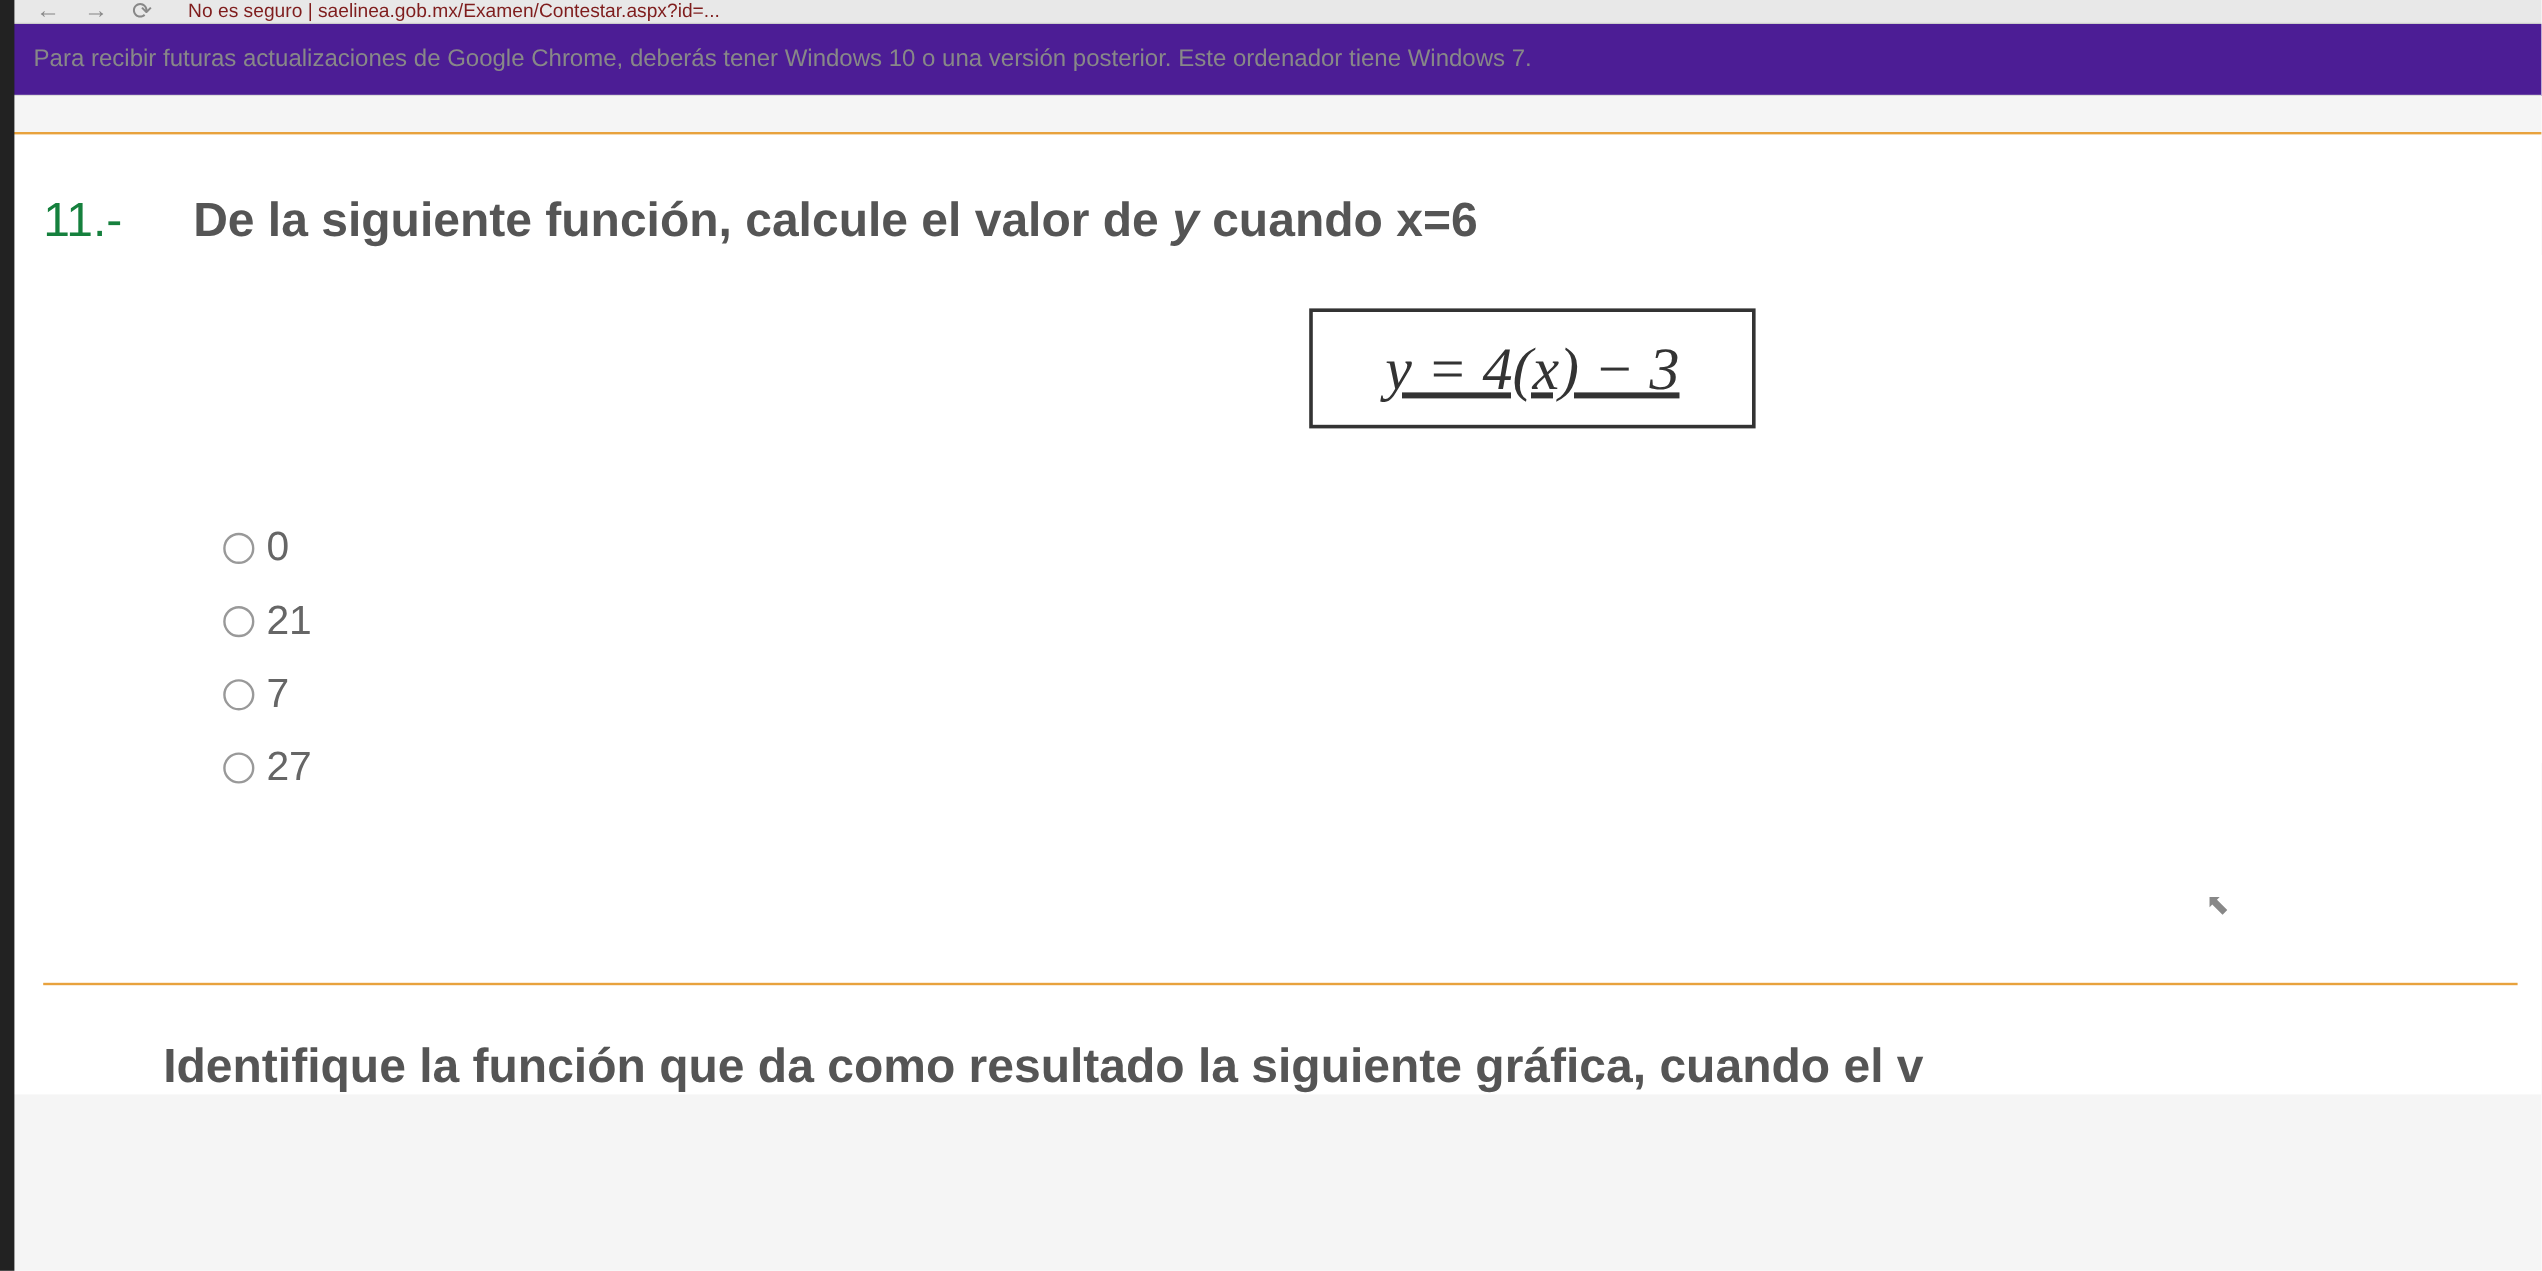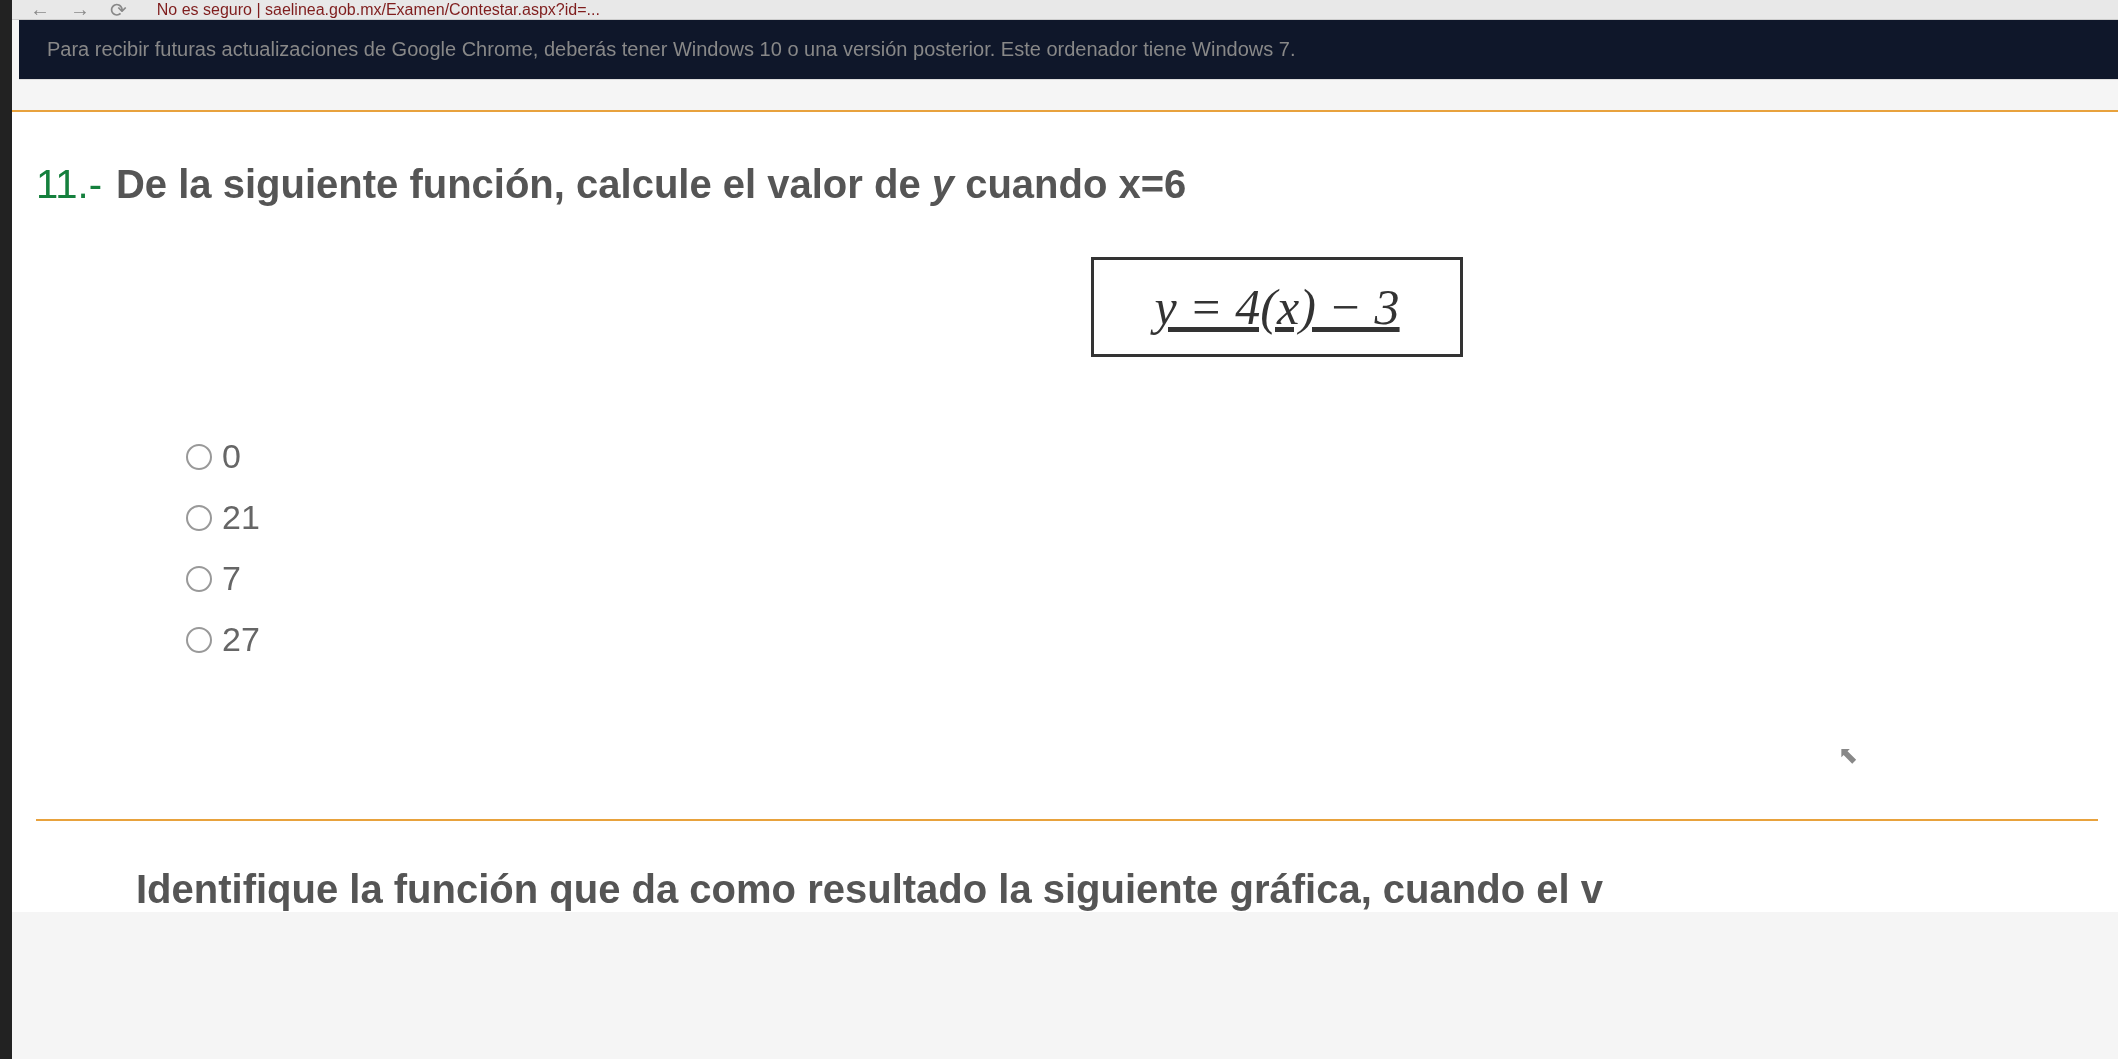--- a/index.html
+++ b/index.html
@@ -26,26 +26,25 @@
     .nav-icon {
       color: #888;
       font-size: 20px;
     }
     .url-area {
       color: #7f1d1d;
       font-size: 16px;
       margin-left: 10px;
     }
     .info-bar {
-      background: #0f172a;
+      background: #4c1d95;
       padding: 18px 28px;
       font-size: 20px;
       color: #888;
       border-bottom: 1px solid #ddd;
-      margin-left: 19px;
     }
     .content-area {
       background: #fff;
       padding: 0;
     }
     .divider-orange {
       border-top: 2px solid #e8a23d;
       margin: 30px 0 0 0;
     }
     .question-container {
@@ -59,20 +58,21 @@
     }
     .question-number {
       font-size: 40px;
       color: #15803d;
       font-weight: 400;
     }
     .question-text {
       font-size: 40px;
       color: #555;
       font-weight: 600;
+      margin-left: 45px;
     }
     .italic-var {
       font-style: italic;
       font-weight: 600;
     }
     .formula-box {
       border: 3px solid #333;
       padding: 18px 60px;
       display: inline-block;
       margin: 0 auto;

